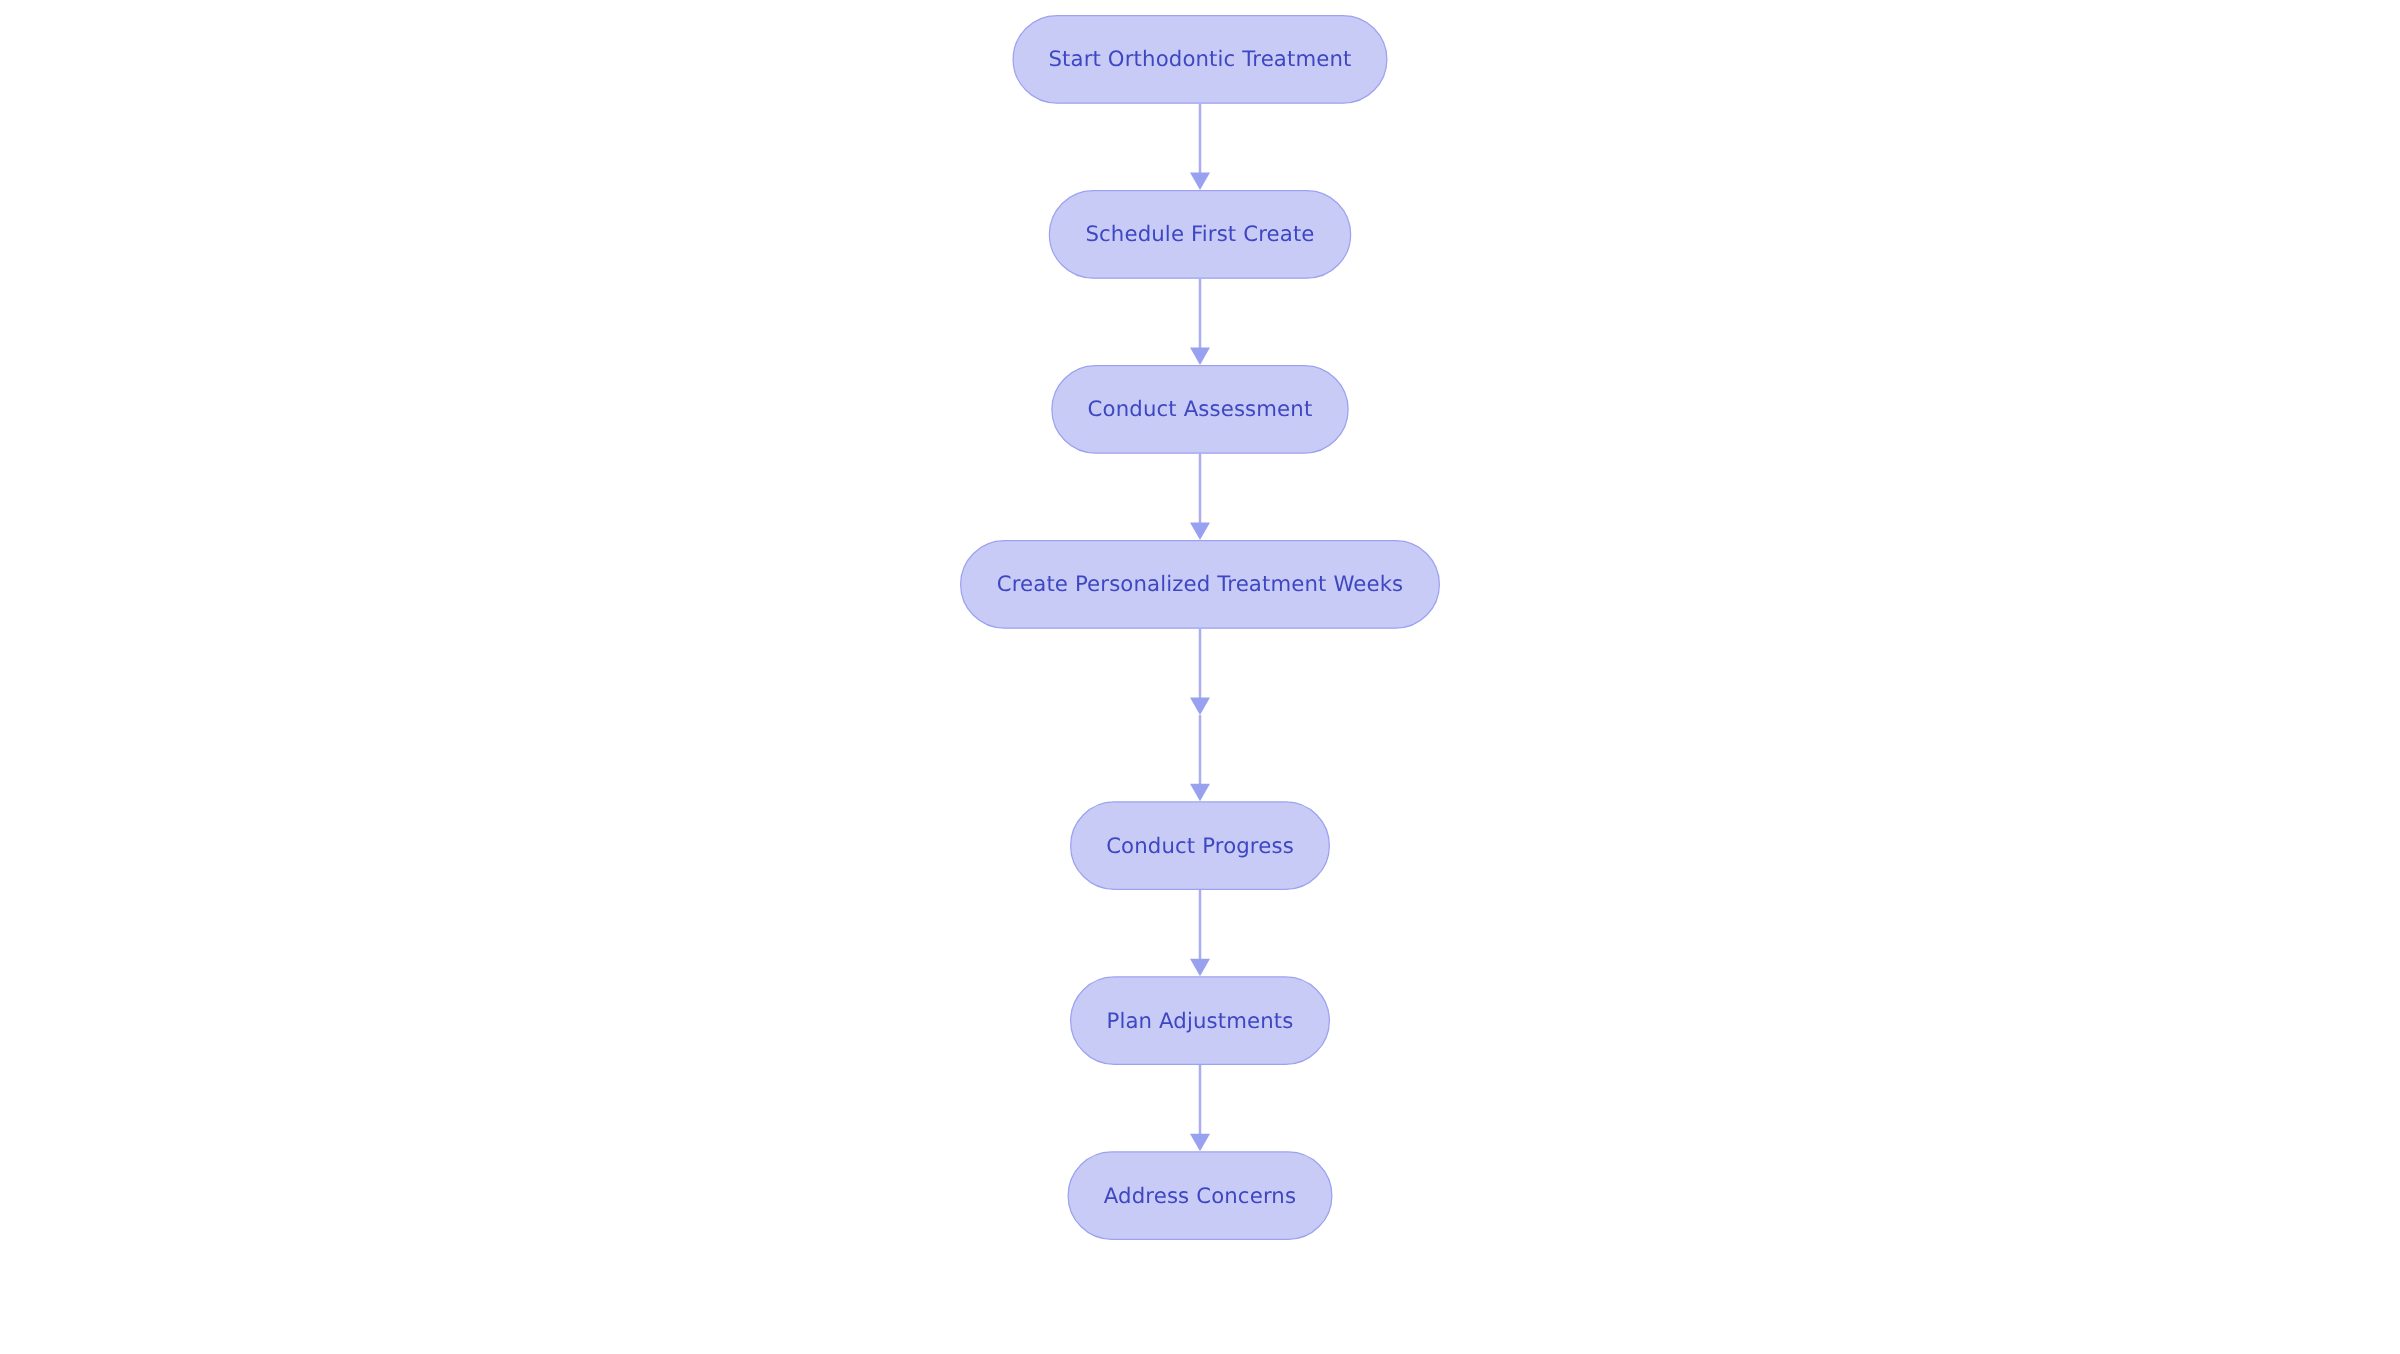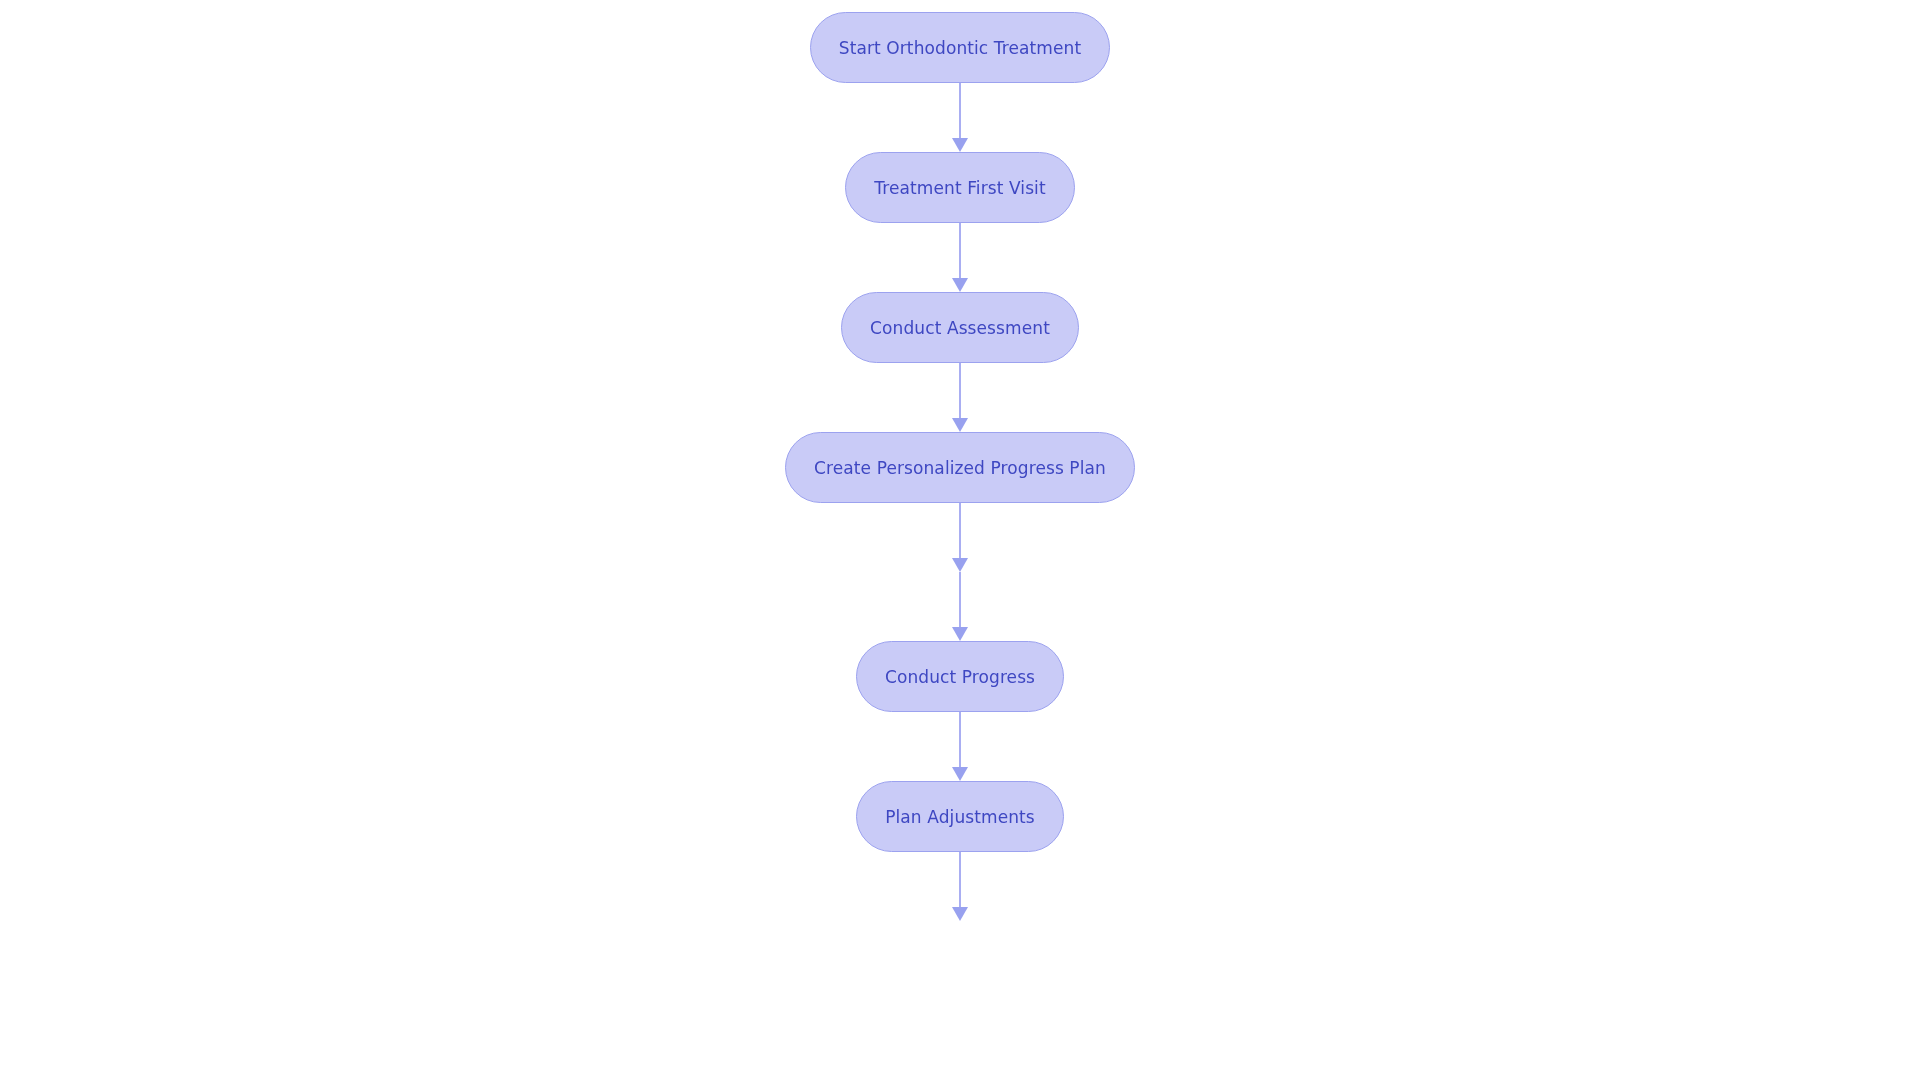--- a/index.html
+++ b/index.html
@@ -63,35 +63,35 @@
 
 <div class="flowchart">
     <div class="node">
       <span>Start Orthodontic Treatment</span>
     </div>
     <div class="arrow">
       <div class="arrow-line"></div>
       <div class="arrow-head"></div>
     </div>
     <div class="node">
-      <span>Treatment First Visit</span>
+      <span>Schedule First Create</span>
     </div>
     <div class="arrow">
       <div class="arrow-line"></div>
       <div class="arrow-head"></div>
     </div>
     <div class="node">
       <span>Conduct Assessment</span>
     </div>
     <div class="arrow">
       <div class="arrow-line"></div>
       <div class="arrow-head"></div>
     </div>
     <div class="node">
-      <span>Create Personalized Progress Plan</span>
+      <span>Create Personalized Treatment Weeks</span>
     </div>
     <div class="arrow">
       <div class="arrow-line"></div>
       <div class="arrow-head"></div>
     </div>
     <div class="arrow">
       <div class="arrow-line"></div>
       <div class="arrow-head"></div>
     </div>
     <div class="node">
@@ -101,13 +101,16 @@
       <div class="arrow-line"></div>
       <div class="arrow-head"></div>
     </div>
     <div class="node">
       <span>Plan Adjustments</span>
     </div>
     <div class="arrow">
       <div class="arrow-line"></div>
       <div class="arrow-head"></div>
     </div>
+    <div class="node">
+      <span>Address Concerns</span>
+    </div>
   </div>
 
 </body></html>

